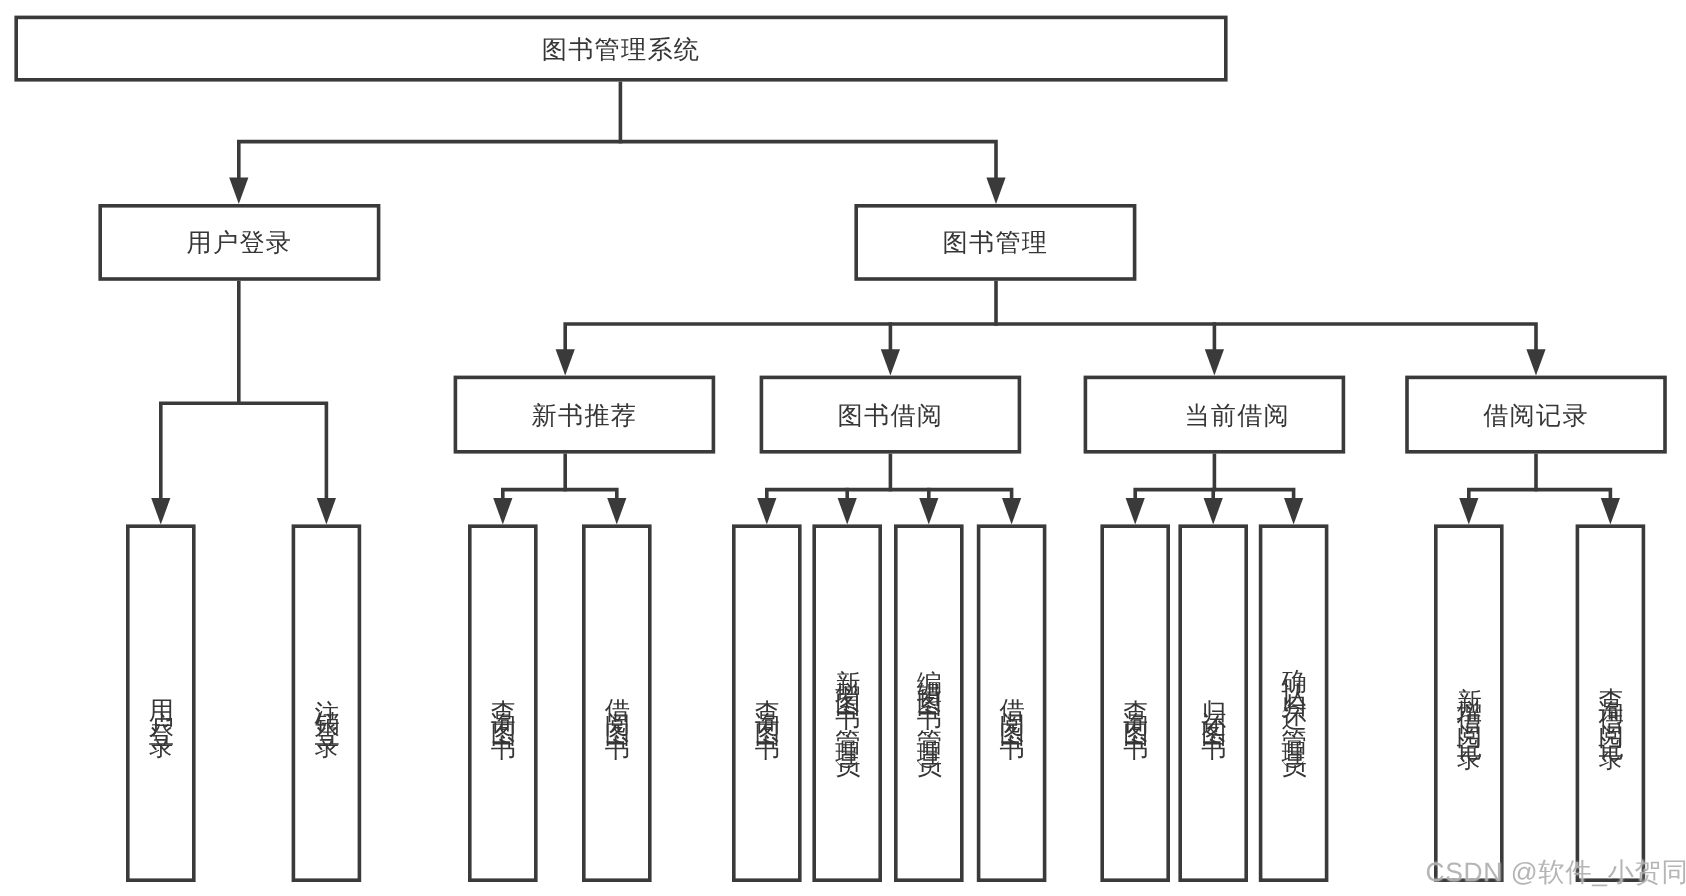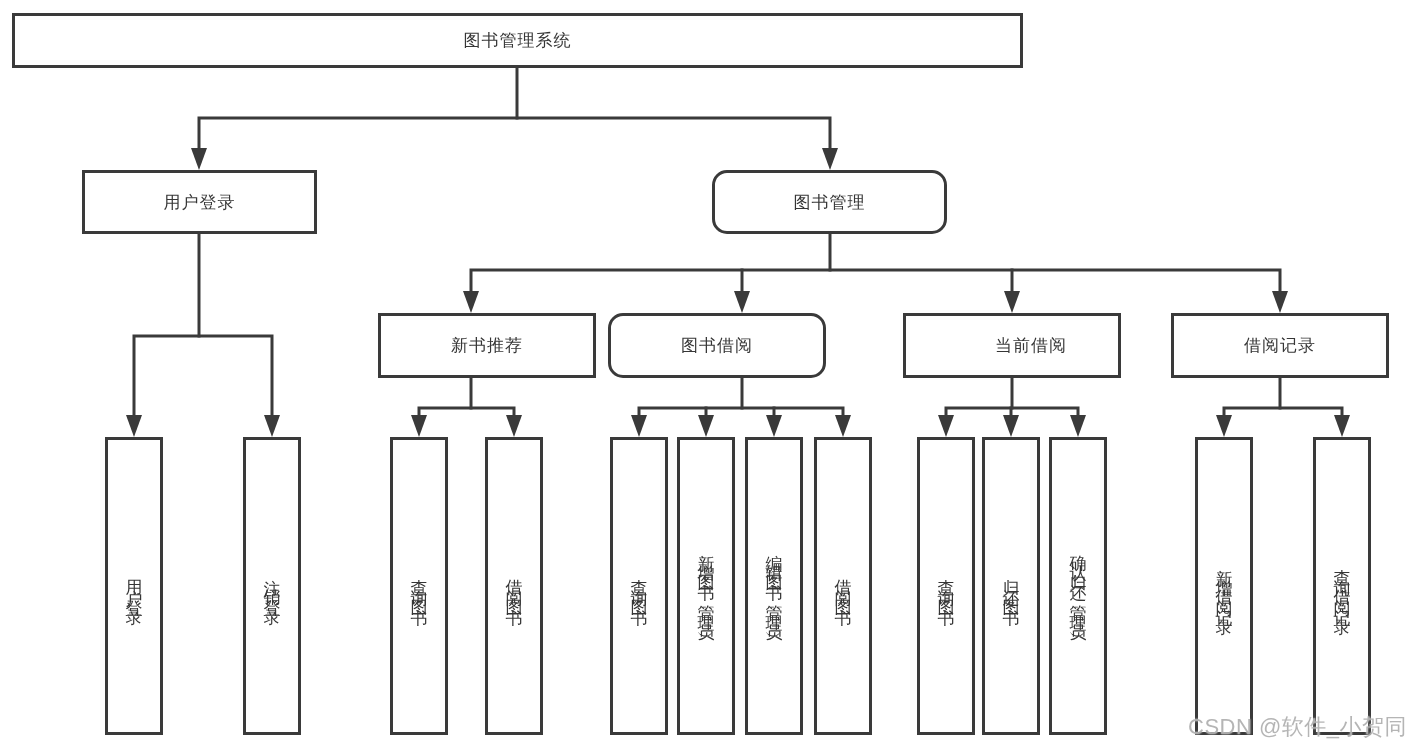--- a/index.html
+++ b/index.html
@@ -24,21 +24,21 @@
   }
   .node {
     position: absolute;
     box-sizing: border-box;
     border: 3px solid #3a3a3a;
     background: #ffffff;
     display: flex;
     align-items: center;
     justify-content: center;
     color: #363636;
-    font-size: 17px;
+    font-size: 21px;
     letter-spacing: 1px;
     white-space: nowrap;
   }
   .node.leaf {
     width: 58px;
     height: 298px;
     top: 437px;
   }
   .node.leaf .vtext {
     writing-mode: vertical-rl;
@@ -125,28 +125,28 @@
     </g>
   </svg>
 
   <div class="node" style="left:12px; top:13px; width:1011px; height:55px;">
     <span>图书管理系统</span>
   </div>
 
   <div class="node lv2" style="left:82px;">
     <span>用户登录</span>
   </div>
-  <div class="node lv2" style="left:712px;border-radius:15px;">
+  <div class="node lv2" style="left:712px;">
     <span>图书管理</span>
   </div>
 
   <div class="node lv3" style="left:378px;">
     <span>新书推荐</span>
   </div>
-  <div class="node lv3" style="left:608px;border-radius:15px;">
+  <div class="node lv3" style="left:633px;">
     <span>图书借阅</span>
   </div>
   <div class="node lv3" style="left:903px;padding-left:38px;">
     <span>当前借阅</span>
   </div>
   <div class="node lv3" style="left:1171px;">
     <span>借阅记录</span>
   </div>
 
   <div class="node leaf" style="left:105px;">

